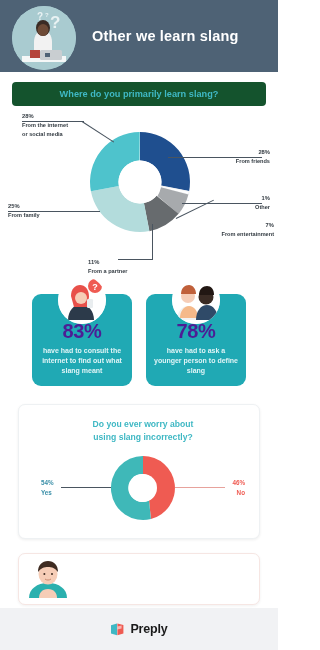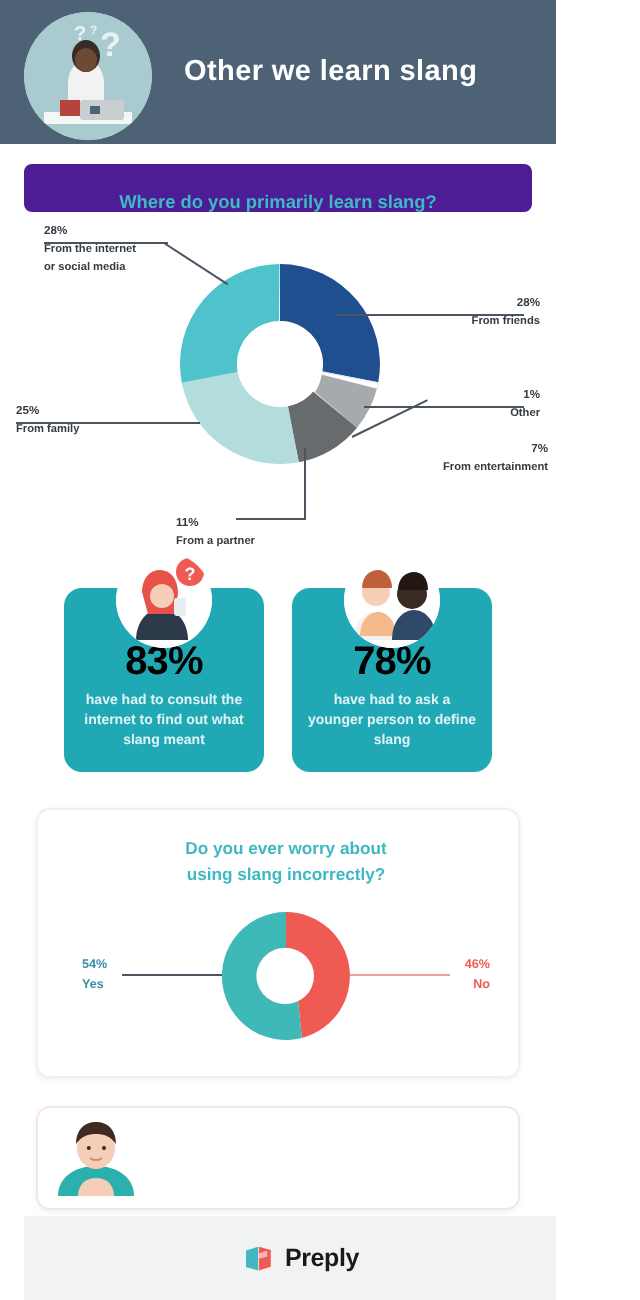--- a/index.html
+++ b/index.html
@@ -26,21 +26,21 @@
     background: #a9cbd0; overflow: hidden;
   }
   .hdr-title {
     color: #ffffff; font-size: 14.5px; font-weight: bold;
     letter-spacing: .2px; margin-left: 6px;
   }
 
   
   .banner {
     margin: 10px 12px 0 12px; height: 24px; border-radius: 4px;
-    background: #4c1d95; display: flex; align-items: flex-end; justify-content: center;
+    background: #14532d; display: flex; align-items: center; justify-content: center;
   }
   .banner-text { color: #3fb8c4; font-size: 9.2px; font-weight: bold; }
 
   
   .chart-block { position: relative; height: 182px; width: 278px; }
   .donut-wrap { position: absolute; left: 84px; top: 20px; width: 112px; height: 112px; }
   .lbl { position: absolute; font-size: 5.6px; color: #333b42; line-height: 1.55; }
   .lbl .pct { font-weight: bold; display: block; font-size: 5.8px; }
   .lbl .cap { font-weight: bold; display: block; }
   .lbl.right { text-align: right; }
@@ -51,21 +51,21 @@
   .stat-row { display: flex; gap: 14px; justify-content: center; margin-top: 6px; }
   .stat-card {
     position: relative; width: 100px; background: #20a9b4;
     border-radius: 9px; padding: 26px 7px 10px 7px; text-align: center;
   }
   .stat-avatar {
     position: absolute; left: 50%; top: -18px; transform: translateX(-50%);
     width: 48px; height: 48px; border-radius: 50%; background: #ffffff;
     overflow: hidden;
   }
-  .stat-pct { color: #000000; font-size: 20px; font-weight: bold; letter-spacing: -.4px; }
+  .stat-pct { color: #4c1d95; font-size: 20px; font-weight: bold; letter-spacing: -.4px; }
   .stat-desc { color: #dff4f6; font-size: 7px; line-height: 1.45; font-weight: bold; margin-top: 3px; }
 
   
   .worry-card {
     margin: 18px 18px 0 18px; background: #ffffff;
     border: 1px solid #eef1f3; border-radius: 7px;
     box-shadow: 0 1px 3px rgba(0,0,0,.07);
     padding: 13px 8px 12px 16px; position: relative;
   }
   .worry-title {
@@ -84,21 +84,21 @@
     box-shadow: 0 1px 3px rgba(0,0,0,.06);
     display: flex; align-items: center; gap: 6px;
     padding: 6px 10px 6px 6px; min-height: 44px;
   }
   .bottom-avatar { width: 46px; height: 38px; flex: 0 0 46px; position: relative; overflow: hidden; }
   .bottom-text { font-size: 7.6px; color: #3c4248; line-height: 1.5; }
   .bottom-text .big { color: #ef5b52; font-weight: bold; font-size: 8.6px; }
 
   
   .footer {
-    position: absolute; bottom: 0; left: 12px; width: 278px; height: 42px;
+    position: absolute; bottom: 0; left: 0; width: 278px; height: 42px;
     background: #f1f2f4; display: flex; align-items: center; justify-content: center; gap: 5px;
   }
   .logo-mark { width: 15px; height: 15px; }
   .logo-text { font-size: 12.5px; font-weight: bold; color: #1a1a1a; letter-spacing: -.2px; }
 </style>
 </head>
 <body>
 
 <div class="page">
 

